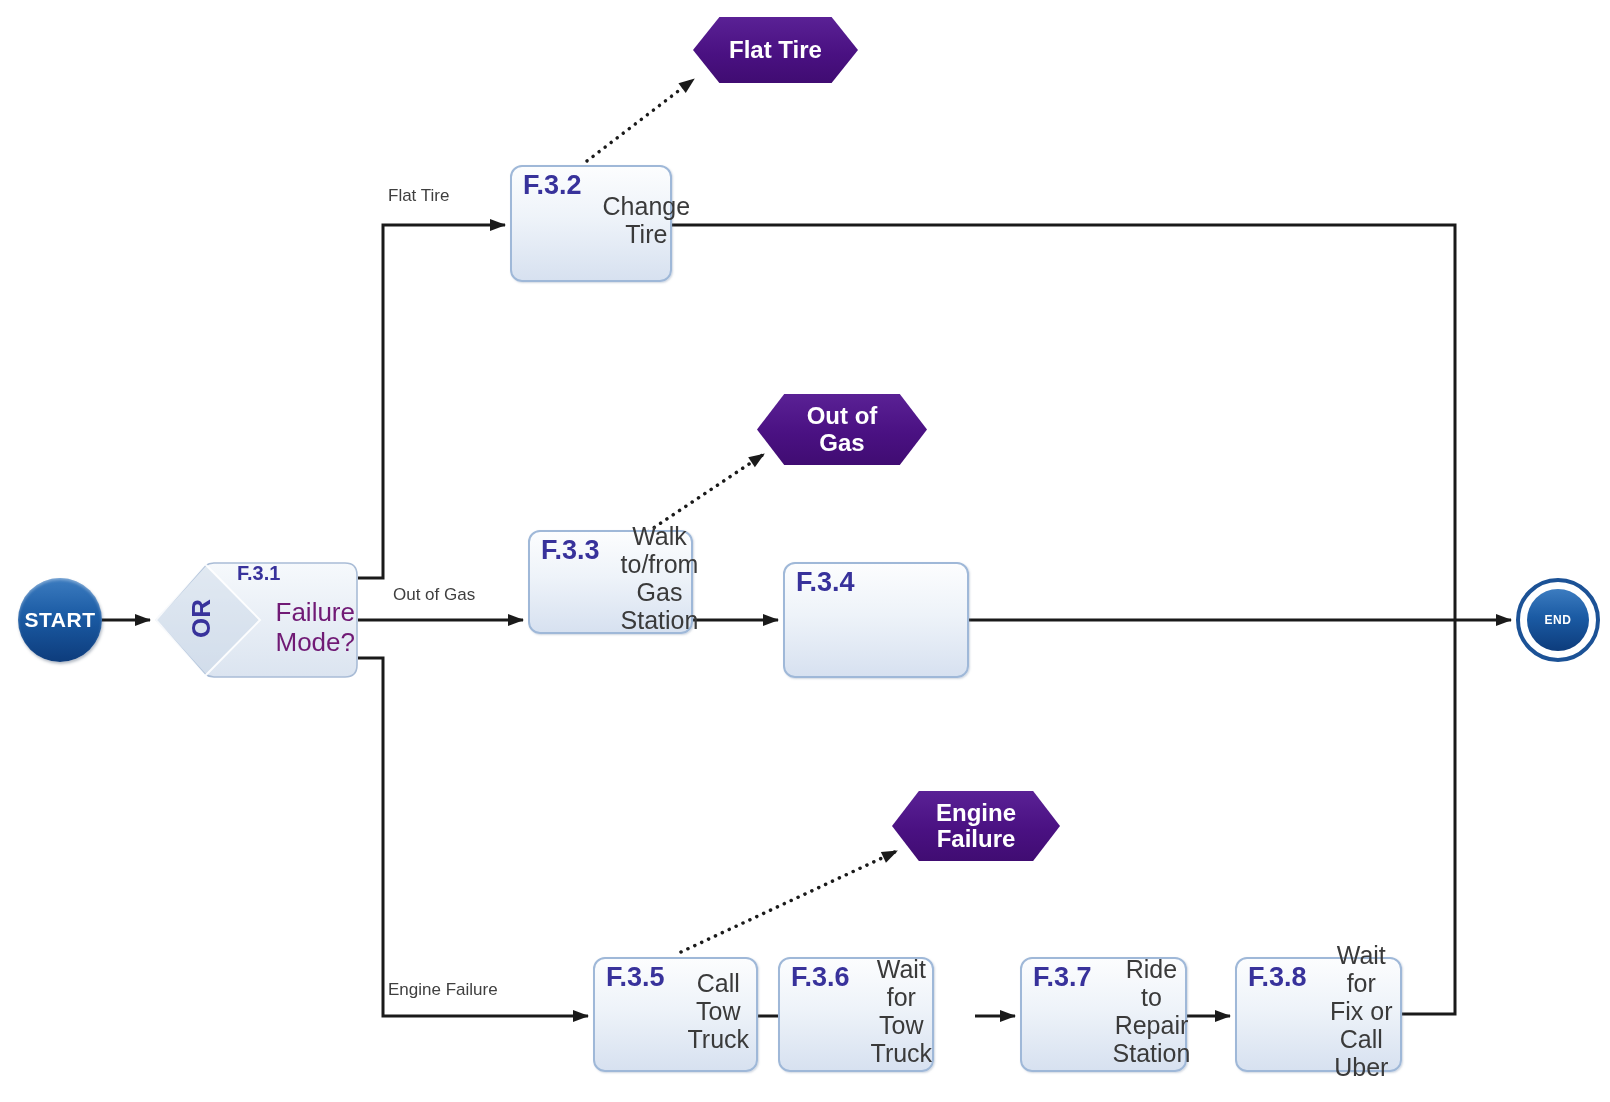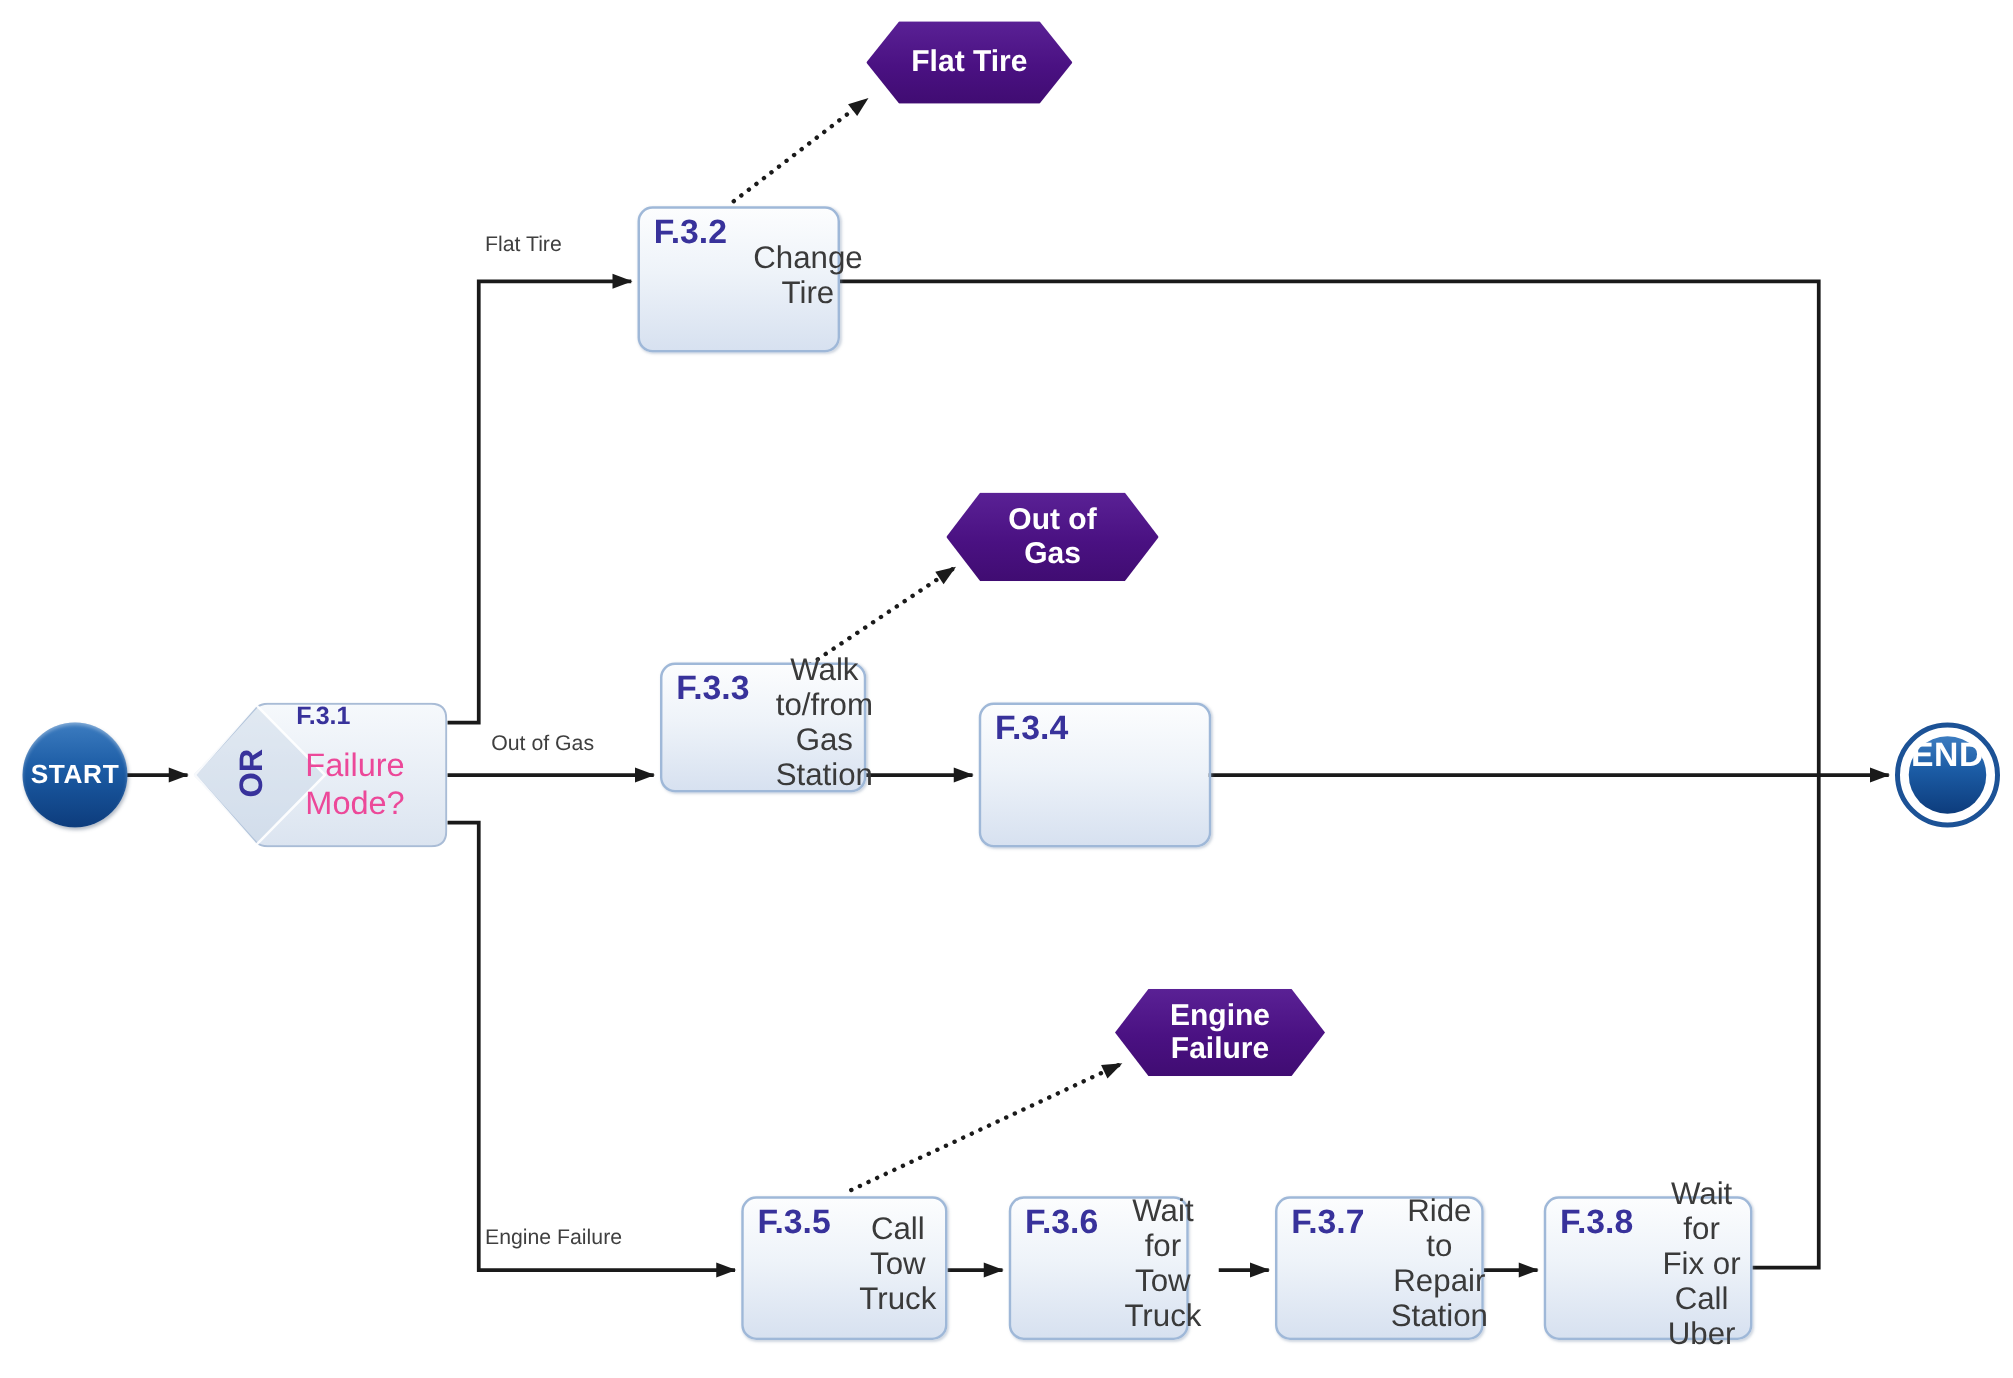--- a/index.html
+++ b/index.html
@@ -9,32 +9,32 @@
   svg.wires { position:absolute; left:0; top:0; width:1610px; height:1102px; }
 
   
   .circle-node { position:absolute; border-radius:50%; display:flex; align-items:center; justify-content:center;
                  color:#fff; font-weight:bold; font-size:21px; letter-spacing:.5px; }
   .start { left:18px; top:578px; width:84px; height:84px;
            background: linear-gradient(180deg,#3c7cc0 0%, #1b5ba4 45%, #0d3c7c 100%);
            box-shadow: inset 0 2px 3px rgba(255,255,255,.35), 1px 2px 3px rgba(40,60,90,.35); }
   .end-outer { left:1516px; top:578px; width:84px; height:84px; border:4px solid #1c5296; box-sizing:border-box;
                background:#fff; }
-  .end-inner { width:62px; height:62px; border-radius:50%; display:flex; align-items:flex-start; justify-content:center;
+  .end-inner { width:62px; height:62px; border-radius:50%; display:flex; align-items:center; justify-content:center;
                background: linear-gradient(180deg,#3c7cc0 0%, #1b5ba4 45%, #0d3c7c 100%);
-               color:#fff; font-weight:bold; font-size:27px; letter-spacing:.5px; }
+               color:#fff; font-weight:bold; font-size:12px; letter-spacing:.5px; }
 
   
   .decision { position:absolute; left:155px; top:562px; width:203px; height:116px; }
   .decision svg { position:absolute; left:0; top:0; }
   .dec-id  { position:absolute; left:82px; top:0px;  font-size:20px; font-weight:bold; color:#38329b; }
   .dec-gate{ position:absolute; left:18px; top:41px; width:56px; text-align:center;
              transform: rotate(-90deg); font-size:26px; font-weight:bold; color:#38329b; }
-  .dec-q   { position:absolute; left:58px; top:36px; width:142px; text-align:center;
-             font-size:26px; color:#ec4899; line-height:1.15; }
+  .dec-q   { position:absolute; left:58px; top:36px; width:142px; text-align:right;
+             font-size:26px; color:#701a75; line-height:1.15; }
 
   
   .task { position:absolute; box-sizing:border-box; border:2px solid #9fb8d8; border-radius:12px;
           background: linear-gradient(180deg,#fcfdfe 0%, #eef3f9 45%, #d7e1f0 100%);
           box-shadow: 1px 1px 2px rgba(120,140,170,.35);
           display:flex; flex-direction:row; }
   .task-id { font-size:27px; font-weight:bold; color:#38329b; padding:3px 0 0 11px; }
   .task-label { flex:1; display:flex; align-items:center; justify-content:center; text-align:center;
                 font-size:25px; color:#3a3a3a; line-height:1.12; padding:0 5px 8px 21px; }
 
@@ -113,21 +113,21 @@
     <div class="task-id">F.3.3</div>
     <div class="task-label">Walk to/from Gas Station</div>
   </div>
   <div class="task" style="left:783px; top:562px; width:186px; height:116px">
     <div class="task-id">F.3.4</div>
   </div>
   <div class="task" style="left:593px; top:957px; width:165px; height:115px">
     <div class="task-id">F.3.5</div>
     <div class="task-label">Call Tow Truck</div>
   </div>
-  <div class="task" style="left:807px; top:957px; width:144px; height:115px">
+  <div class="task" style="left:778px; top:957px; width:156px; height:115px">
     <div class="task-id">F.3.6</div>
     <div class="task-label">Wait for Tow Truck</div>
   </div>
   <div class="task" style="left:1020px; top:957px; width:167px; height:115px">
     <div class="task-id">F.3.7</div>
     <div class="task-label">Ride to Repair Station</div>
   </div>
   <div class="task" style="left:1235px; top:957px; width:167px; height:115px">
     <div class="task-id">F.3.8</div>
     <div class="task-label">Wait for Fix or Call Uber</div>

